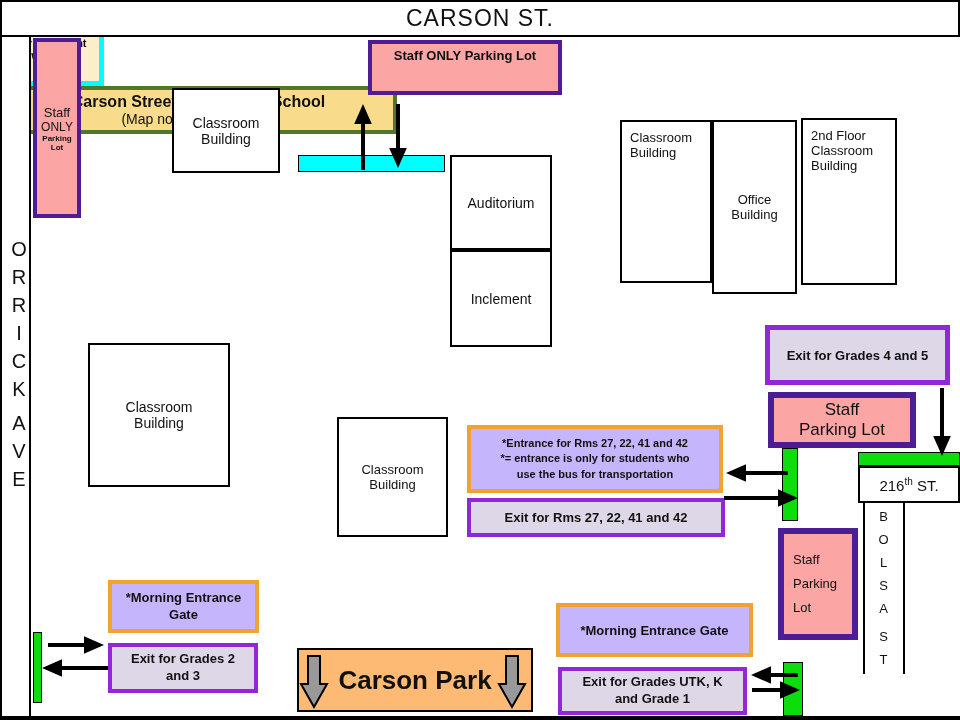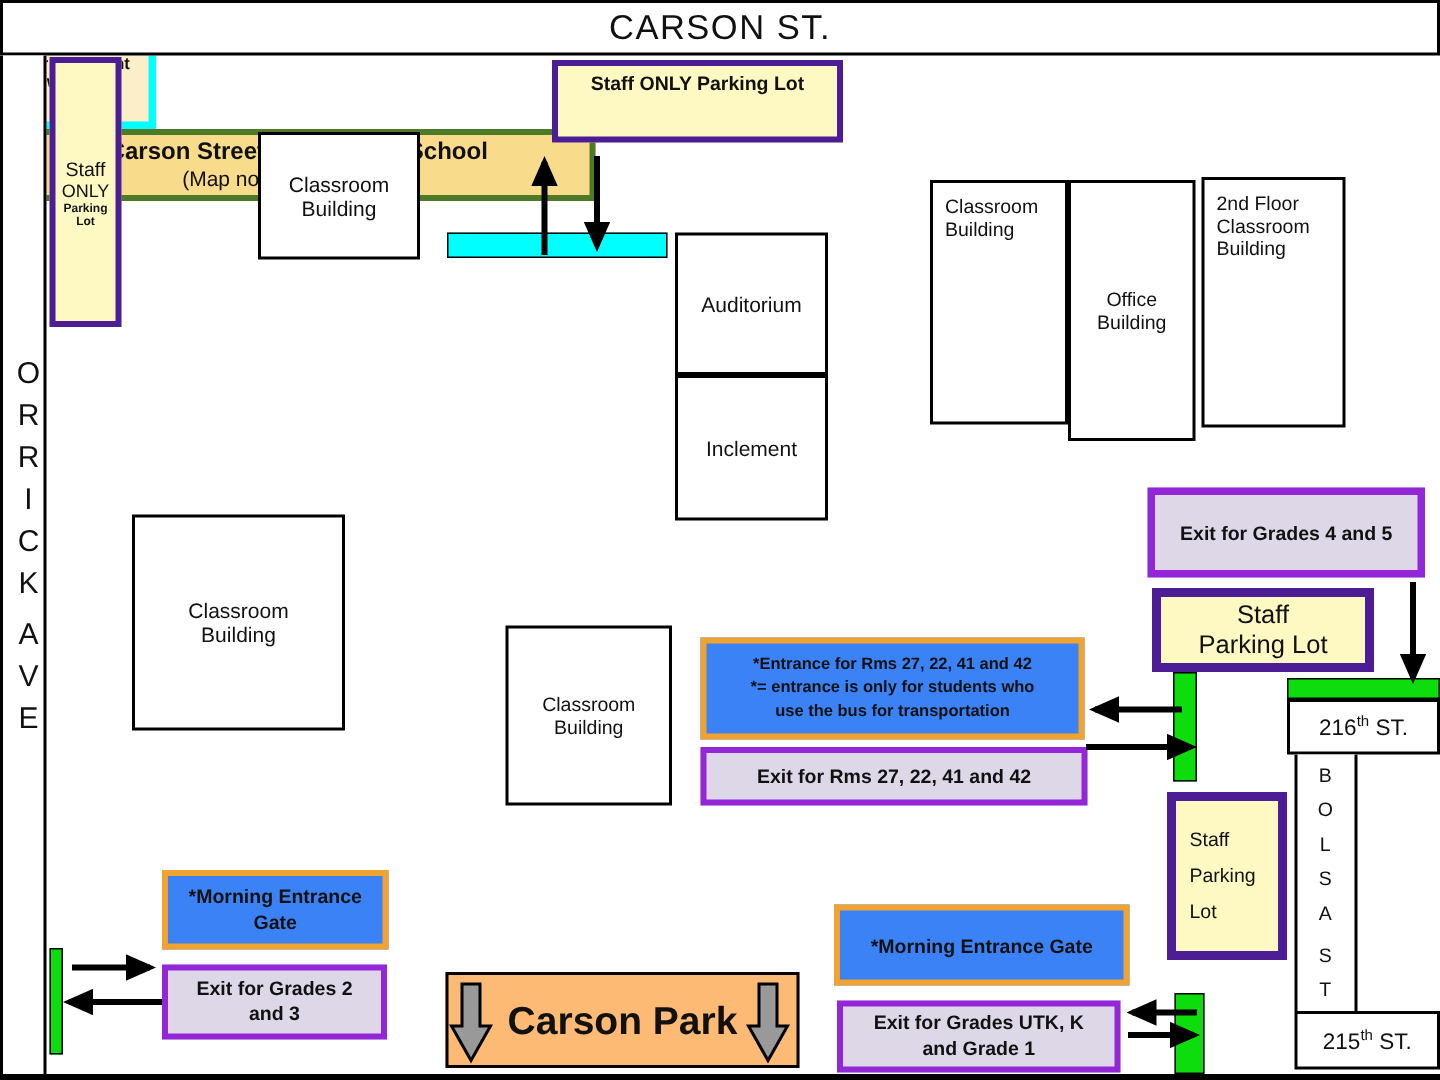--- a/index.html
+++ b/index.html
@@ -6,22 +6,22 @@
   html,body { background:#ffffff; }
   body { font-family:"Liberation Sans", sans-serif; color:#111; }
   #map { position:relative; width:960px; height:720px; background:#fff; overflow:hidden; }
 
   .abs { position:absolute; }
   .flexc { display:flex; align-items:center; justify-content:center; text-align:center; }
   .prelines { white-space:pre-line; }
 
   
   .bldg { position:absolute; background:#fff; border:2px solid #000; font-size:14px; }
-  .grayb { position:absolute; background:#fef9c3; border:6px solid #4c1d95; }
-  .cream { position:absolute; background:#3b82f6; border:4px solid #f0a330; font-weight:bold; }
+  .grayb { position:absolute; background:#fca5a5; border:6px solid #4c1d95; }
+  .cream { position:absolute; background:#c4b5fd; border:4px solid #f0a330; font-weight:bold; }
   .lav   { position:absolute; background:#ddd7e8; border:4px solid #9327d8; font-weight:bold; }
   .greenbar { position:absolute; background:#0ddd0d; border:1px solid #000; }
   .vtext { position:absolute; writing-mode:vertical-lr; text-orientation:upright; }
 
   
   #carson-band { left:0; top:0; width:960px; height:37px; background:#fff; border:2px solid #000; font-size:23px; letter-spacing:1px; }
   #orrick-col { left:0; top:37px; width:31px; height:679px; background:#fff; border-left:2px solid #000; border-right:2px solid #000; }
   #orrick-1 { left:7px; top:238px; font-size:20px; letter-spacing:6px; }
   #orrick-2 { left:7px; top:412px; font-size:20px; letter-spacing:6px; }
   #bottom-bar { left:0; top:716px; width:960px; height:4px; background:#000; }
@@ -155,23 +155,20 @@
   <div class="greenbar" id="hgreen-216"></div>
   <div class="greenbar" id="vgreen-left"></div>
   <div class="greenbar" id="vgreen-br"></div>
 
   <div class="abs flexc" id="st216">
     <span><span>216</span><sup>th</sup><span> ST.</span></span>
   </div>
   <div class="abs" id="bolsa-col"></div>
   <div class="vtext" id="bolsa-1">BOLSA</div>
   <div class="vtext" id="bolsa-2">ST</div>
-  <div class="abs flexc" id="st215">
-    <span><span>215</span><sup>th</sup><span> ST.</span></span>
-  </div>
 
   <div class="abs flexc" id="carson-park">
     <span>Carson Park</span>
   </div>
 
   <svg id="arrows" viewBox="0 0 960 720" xmlns="http://www.w3.org/2000/svg">
     <defs>
       <marker id="ah" markerWidth="5" markerHeight="4.4" refX="4" refY="2.2" orient="auto">
         <path d="M0,0 L5,2.2 L0,4.4 Z" fill="#000"></path>
       </marker>

